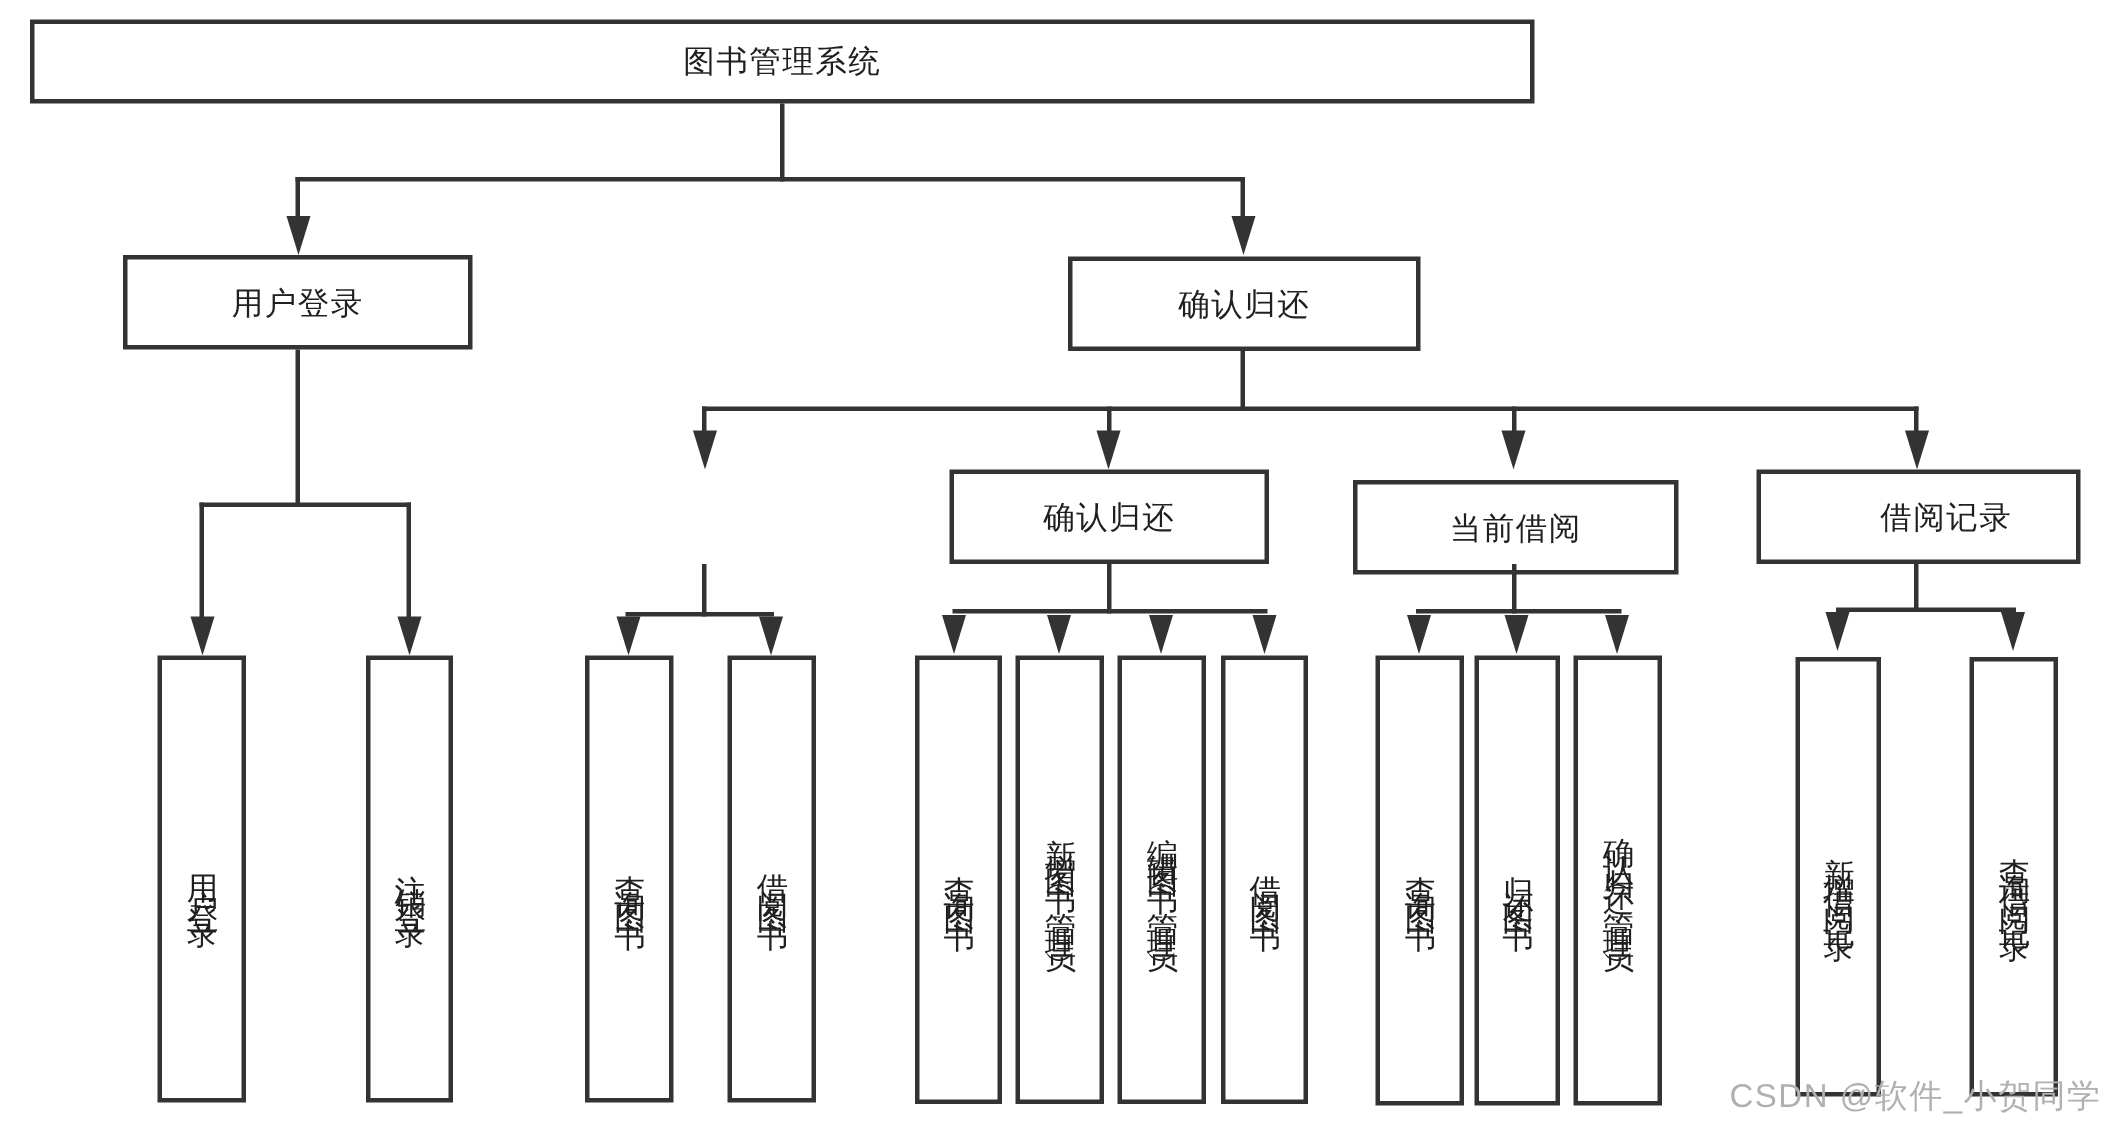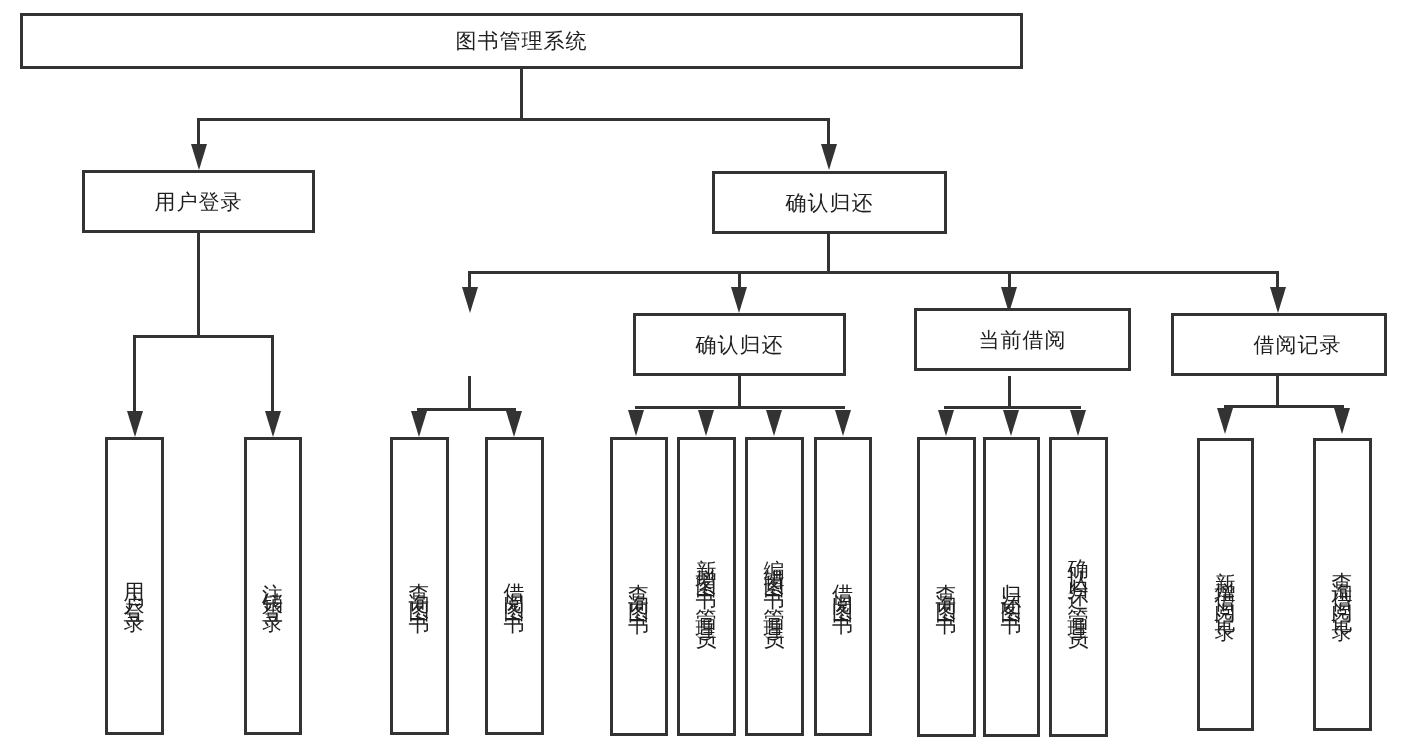--- a/index.html
+++ b/index.html
@@ -109,21 +109,21 @@
     <div class="arrow" style="left:731px; top:287px;"></div>
     <div class="line" style="left:1008px; top:271px; width:3px; height:18px;"></div>
     <div class="arrow" style="left:1001px; top:287px;"></div>
     <div class="line" style="left:1276px; top:271px; width:3px; height:18px;"></div>
     <div class="arrow" style="left:1270px; top:287px;"></div>
   </div>
 
   <div class="hnode" style="left:633px; top:313px; width:213px; height:63px;">
     <span class="label">确认归还</span>
   </div>
-  <div class="hnode" style="left:902px; top:308px; width:217px; height:63px;margin-left:12px;">
+  <div class="hnode" style="left:902px; top:320px; width:217px; height:63px;">
     <span class="label">当前借阅</span>
   </div>
   <div class="hnode" style="left:1171px; top:313px; width:216px; height:63px;padding-left:37px;">
     <span class="label">借阅记录</span>
   </div>
 
   <div>
     <div class="line" style="left:468px; top:376px; width:3px; height:35px;"></div>
     <div class="line" style="left:417px; top:408px; width:99px; height:3px;"></div>
     <div class="arrow" style="left:411px; top:411px;"></div>
@@ -191,14 +191,15 @@
     <span class="label">确认归还（管理员）</span>
   </div>
 
   <div class="leaf" style="left:1197px; top:438px; width:57px; height:293px;">
     <span class="label">新增借阅记录</span>
   </div>
   <div class="leaf" style="left:1313px; top:438px; width:59px; height:293px;">
     <span class="label">查询借阅记录</span>
   </div>
 
+  <div class="watermark">CSDN @软件_小贺同学</div>
 
 </div>
 
 </body></html>

